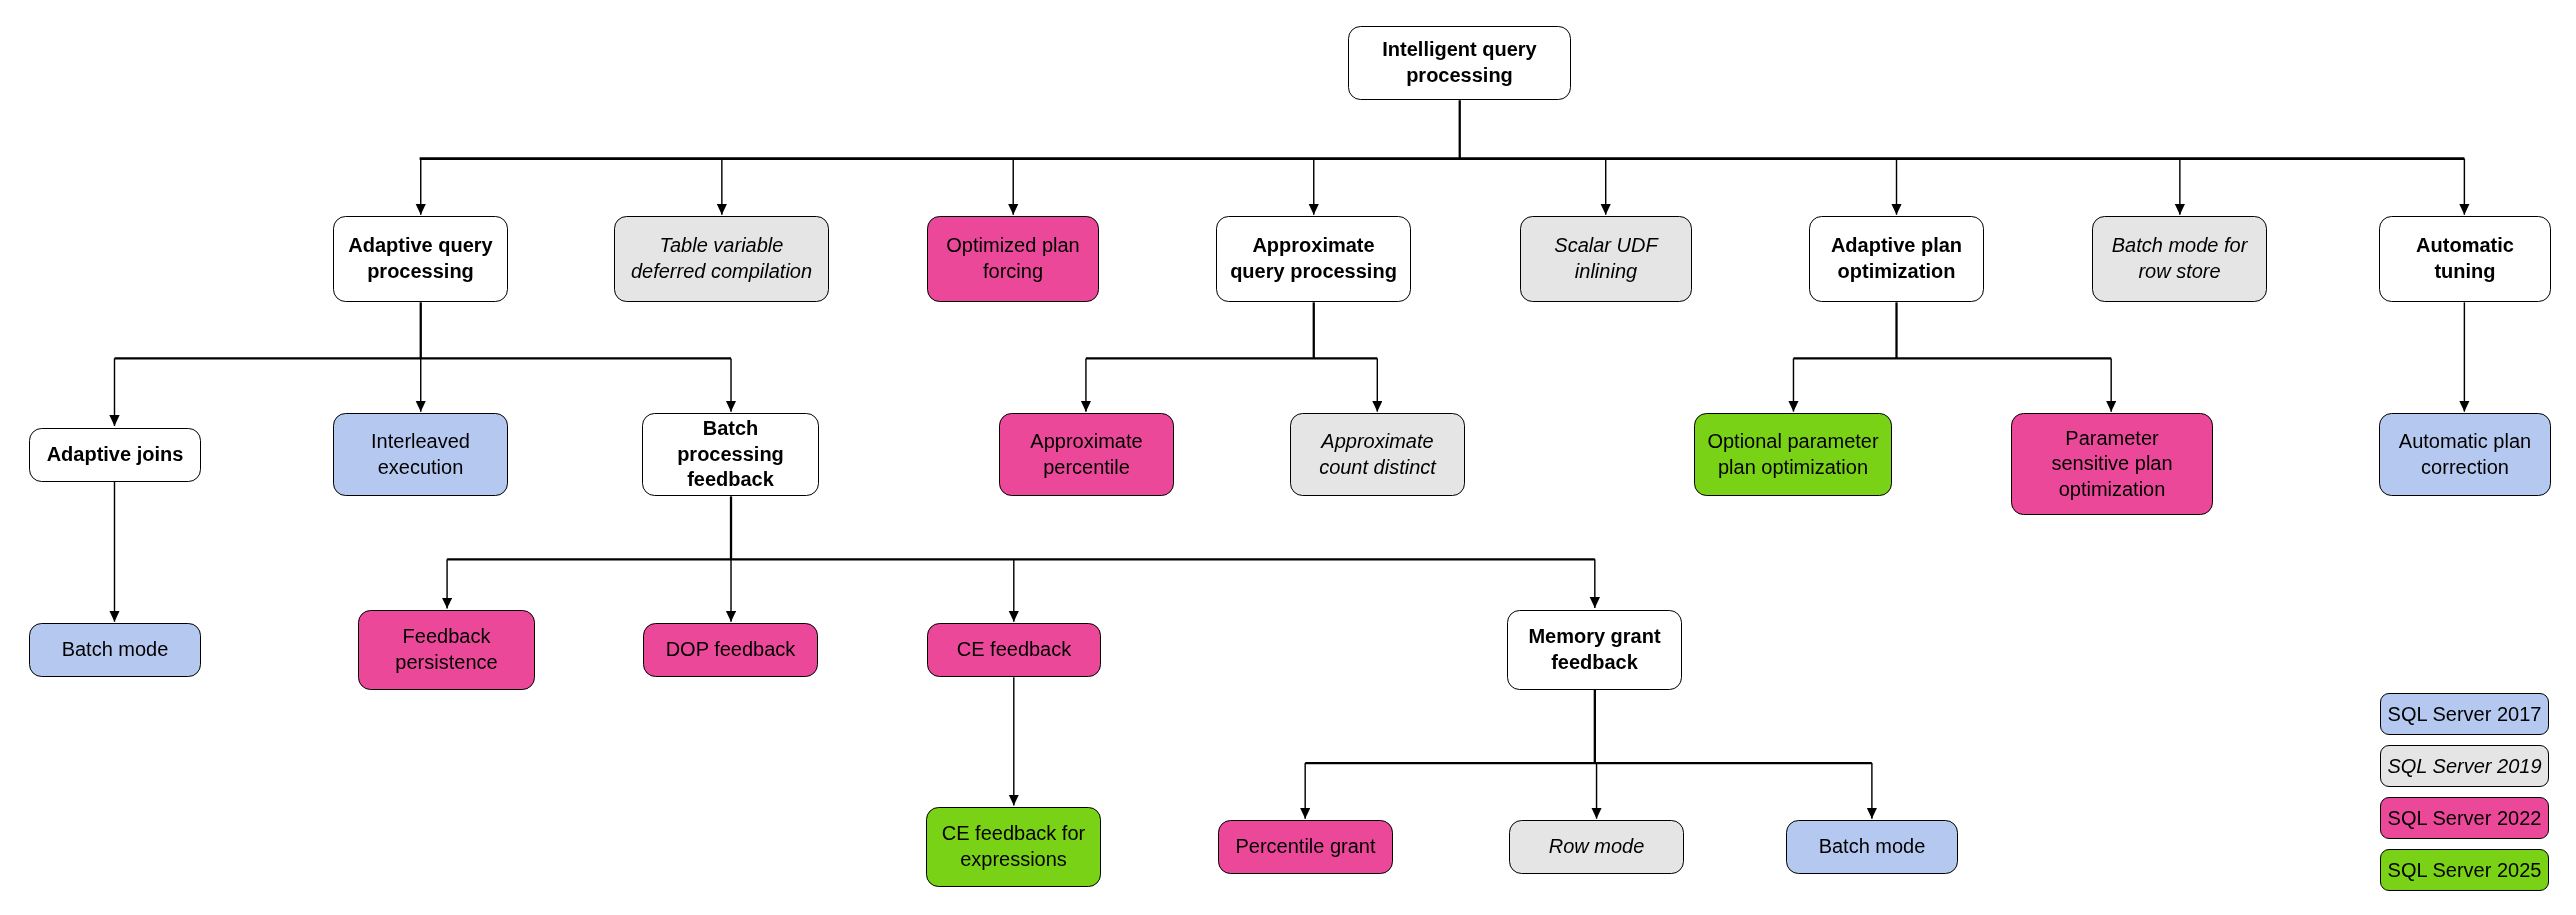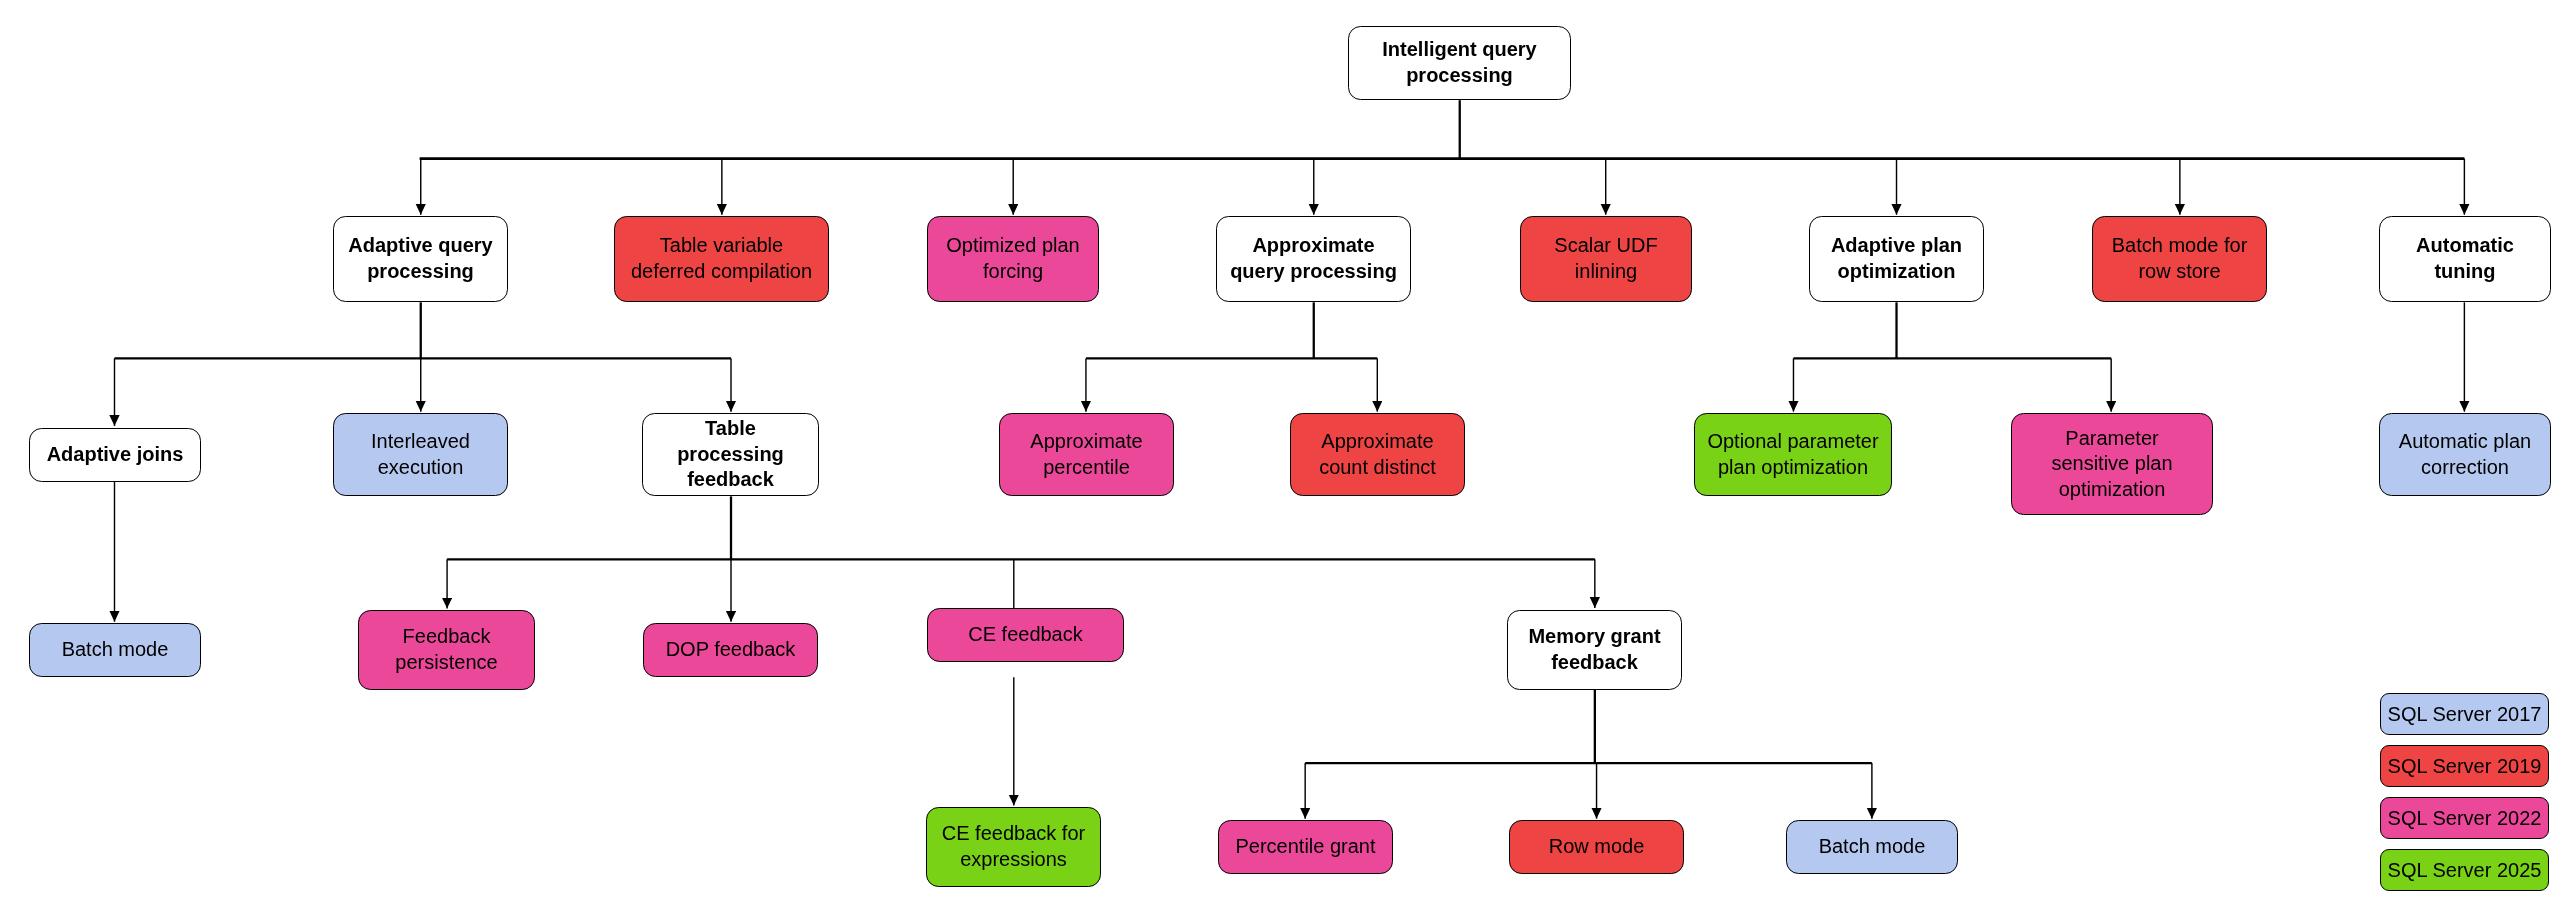--- a/index.html
+++ b/index.html
@@ -6,21 +6,21 @@
   body{width:2576px;height:916px;font-family:"Liberation Sans",sans-serif;}
   .stage{position:relative;width:2576px;height:916px;background:#ffffff;overflow:hidden;}
   .wires{position:absolute;left:0;top:0;width:2576px;height:916px;}
   .node{
     position:absolute;display:flex;align-items:center;justify-content:center;
     text-align:center;border:1.7px solid #000;border-radius:12.6px;background:#ffffff;
     color:#000;font-size:20px;line-height:1.28;padding:0 12px;box-sizing:border-box;
   }
   .cat{font-weight:bold;}
   .v2017{background:#B5C8F0;}
-  .v2019{background:#ef4444;}
+  .v2019{background:#e5e5e5;font-style:italic;}
   .v2022{background:#ec4899;}
   .v2025{background:#79D216;}
   .legend-item{
     position:absolute;display:flex;align-items:center;justify-content:center;
     border:1.7px solid #000;border-radius:9px;font-size:20px;color:#000;box-sizing:border-box;
   }
 </style>
 </head>
 <body>
 
@@ -83,31 +83,31 @@
   <div class="node v2019" style="left:614px;top:216px;width:215px;height:86px">Table variable deferred compilation</div>
   <div class="node v2022" style="left:927px;top:216px;width:172px;height:86px">Optimized plan forcing</div>
   <div class="node cat" style="left:1216px;top:216px;width:195px;height:86px">Approximate query processing</div>
   <div class="node v2019" style="left:1520px;top:216px;width:172px;height:86px">Scalar UDF inlining</div>
   <div class="node cat" style="left:1809px;top:216px;width:175px;height:86px">Adaptive plan optimization</div>
   <div class="node v2019" style="left:2092px;top:216px;width:175px;height:86px">Batch mode for row store</div>
   <div class="node cat" style="left:2379px;top:216px;width:172px;height:86px">Automatic tuning</div>
 
   <div class="node cat" style="left:29px;top:428px;width:172px;height:54px">Adaptive joins</div>
   <div class="node v2017" style="left:333px;top:413px;width:175px;height:83px">Interleaved execution</div>
-  <div class="node cat" style="left:642px;top:413px;width:177px;height:83px">Table processing feedback</div>
+  <div class="node cat" style="left:642px;top:413px;width:177px;height:83px">Batch processing feedback</div>
   <div class="node v2022" style="left:999px;top:413px;width:175px;height:83px">Approximate percentile</div>
   <div class="node v2019" style="left:1290px;top:413px;width:175px;height:83px">Approximate count distinct</div>
   <div class="node v2025" style="left:1694px;top:413px;width:198px;height:83px">Optional parameter plan optimization</div>
   <div class="node v2022" style="left:2011px;top:413px;width:202px;height:102px">Parameter sensitive plan optimization</div>
   <div class="node v2017" style="left:2379px;top:413px;width:172px;height:83px">Automatic plan correction</div>
 
   <div class="node v2017" style="left:29px;top:623px;width:172px;height:54px">Batch mode</div>
   <div class="node v2022" style="left:358px;top:610px;width:177px;height:80px">Feedback persistence</div>
   <div class="node v2022" style="left:643px;top:623px;width:175px;height:54px">DOP feedback</div>
-  <div class="node v2022" style="left:927px;top:608px;width:197px;height:54px">CE feedback</div>
+  <div class="node v2022" style="left:927px;top:623px;width:174px;height:54px">CE feedback</div>
   <div class="node cat" style="left:1507px;top:610px;width:175px;height:80px">Memory grant feedback</div>
 
   <div class="node v2025" style="left:926px;top:807px;width:175px;height:80px">CE feedback for expressions</div>
   <div class="node v2022" style="left:1218px;top:820px;width:175px;height:54px">Percentile grant</div>
   <div class="node v2019" style="left:1509px;top:820px;width:175px;height:54px">Row mode</div>
   <div class="node v2017" style="left:1786px;top:820px;width:172px;height:54px">Batch mode</div>
 
   <div class="legend-item v2017" style="left:2380px;top:693px;width:169px;height:42px">SQL Server 2017</div>
   <div class="legend-item v2019" style="left:2380px;top:745px;width:169px;height:42px">SQL Server 2019</div>
   <div class="legend-item v2022" style="left:2380px;top:797px;width:169px;height:42px">SQL Server 2022</div>

